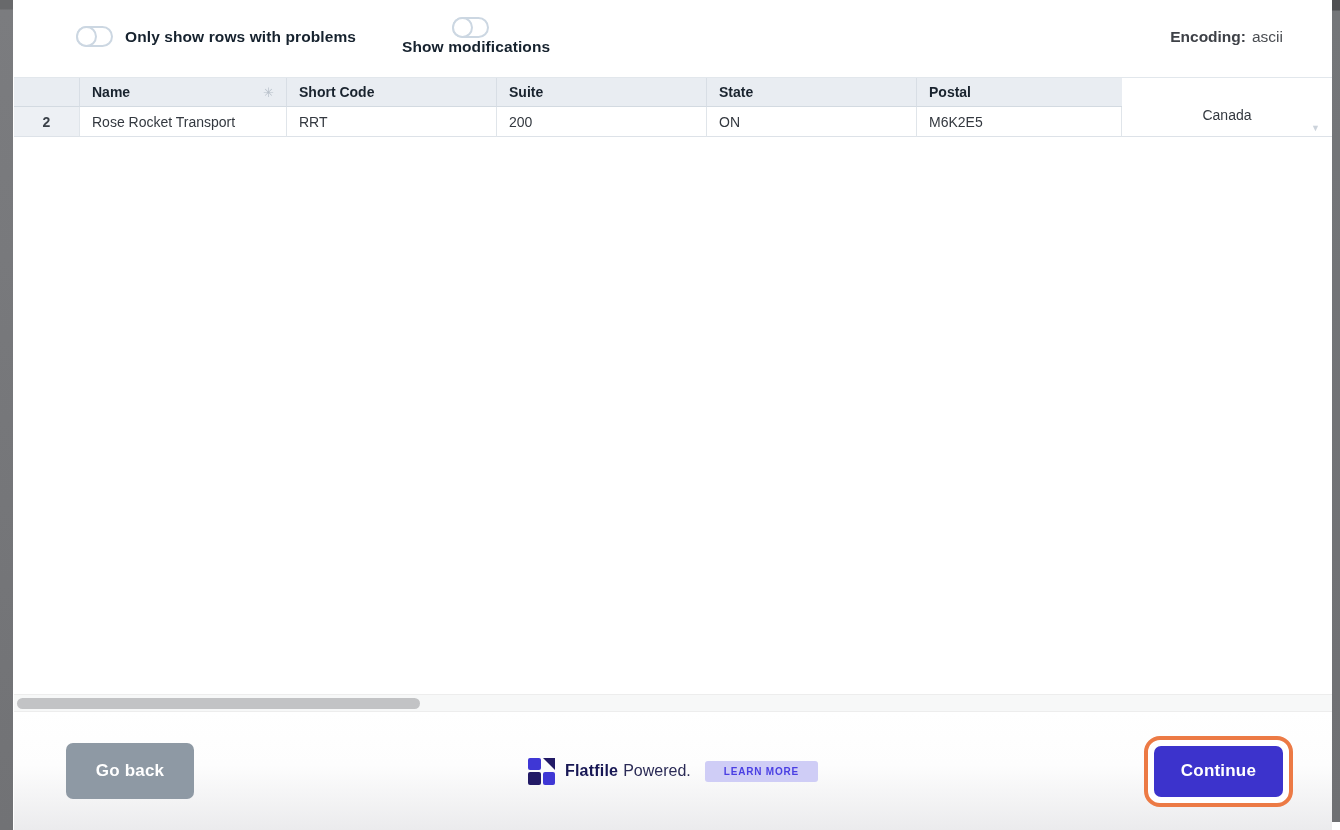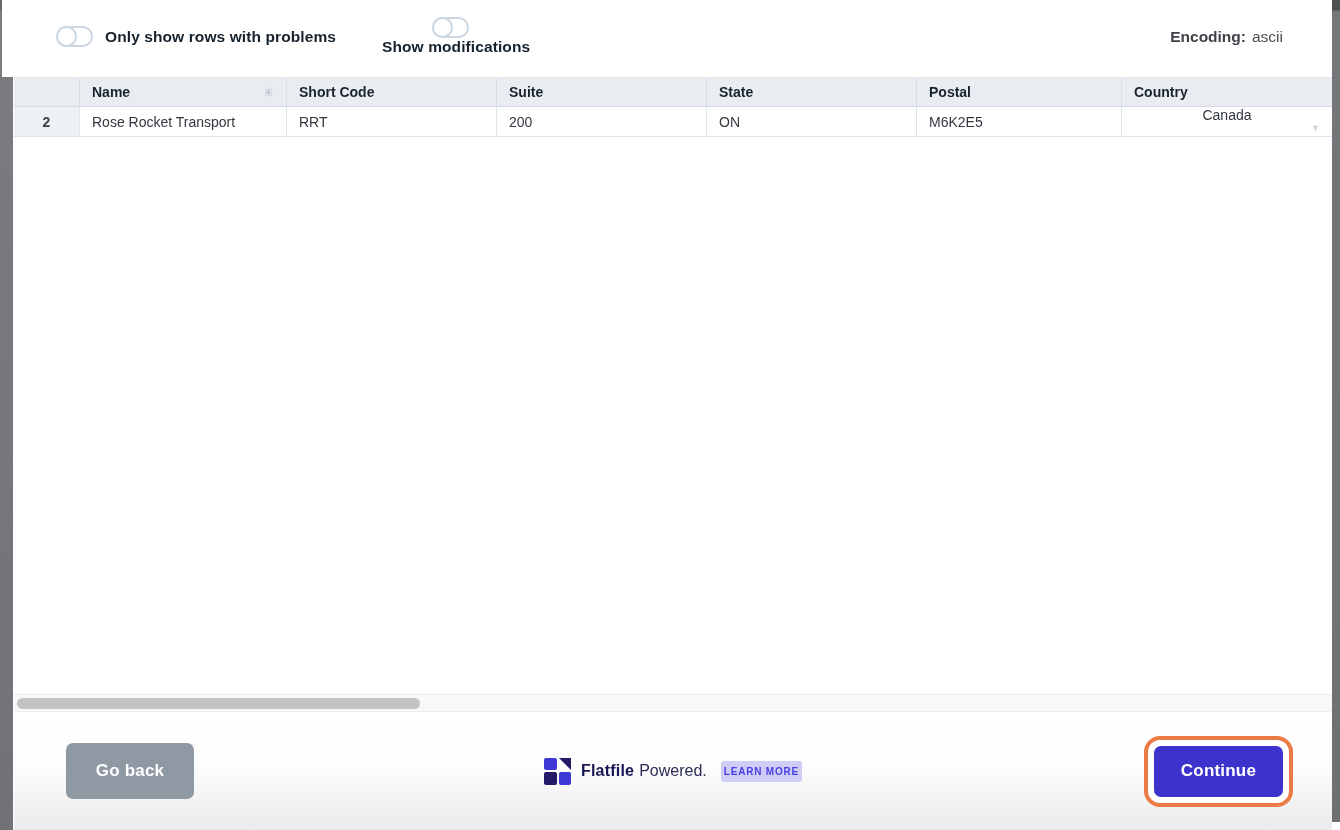--- a/index.html
+++ b/index.html
@@ -6,21 +6,21 @@
   html,body { width:1340px; height:830px; overflow:hidden; }
   body { font-family:"Liberation Sans", sans-serif; background:#ffffff; position:relative; }
 
   
   .edge-left { position:absolute; left:0; top:0; width:13px; height:830px;
     background:linear-gradient(180deg,#68696b 0px,#68696b 9px,#7b7c7f 10px,#717275 100%); }
   .edge-right { position:absolute; right:0; top:0; width:8px; height:822px;
     background:linear-gradient(180deg,#4f5052 0px,#4f5052 10px,#747679 11px,#6f7073 100%); }
 
   
-  .toolbar { position:absolute; left:2px; right:8px; top:0; height:77px;
+  .toolbar { position:absolute; left:22px; right:8px; top:0; height:77px;
     display:flex; align-items:center; padding:0 49px 4px 54px; background:#fff; }
   .toggle-group { display:flex; align-items:center; }
   .toggle-group + .toggle-group { margin-left:34px;flex-direction:column; }
   .toggle { position:relative; width:37px; height:21px; border:2px solid #ccd7e2;
     border-radius:12px; background:#fff; cursor:pointer; flex:none; }
   .toggle .knob { position:absolute; left:-2px; top:-2px; width:21px; height:21px;
     border:2px solid #ccd7e2; border-radius:50%; background:#fff; }
   .toggle-label { margin-left:12px; font-size:15.5px; font-weight:700; color:#16222e; letter-spacing:.1px; }
   .encoding { margin-left:auto; font-size:15.5px; color:#3e4147; }
   .encoding .enc-label { font-weight:700; margin-right:6px;margin-top:32px; }
@@ -62,21 +62,21 @@
   .logo { width:27px; height:27px; display:grid; grid-template-columns:1fr 1fr;
     grid-template-rows:1fr 1fr; gap:2px; }
   .logo i { display:block; border-radius:2px; }
   .logo .tl { background:#3f37d5; }
   .logo .tr { background:#221a66; clip-path:polygon(0 0,100% 0,100% 100%); border-radius:0; }
   .logo .bl { background:#221a66; }
   .logo .br { background:#3f37d5; }
   .brand-name { margin-left:10px; font-size:16px; font-weight:800; color:#171754; letter-spacing:.2px; }
   .brand-suffix { margin-left:5px; font-size:16px; font-weight:400; color:#2b2b56; }
   .learn-more { margin-left:14px; background:#cfcdf6; color:#4a3fe3; font-size:10px;
-    font-weight:700; letter-spacing:.8px; padding:5px 3px; border-radius:3px; cursor:pointer; }
+    font-weight:700; letter-spacing:.8px; padding:5px 19px; border-radius:3px; cursor:pointer; }
   .continue-ring { margin-left:auto; margin-right:39px; border:4px solid #ec7a45;
     border-radius:16px; padding:6px; background:#ffffff; }
   .btn-continue { width:129px; height:51px; background:#3c33cc; display:block; }
 </style>
 </head>
 <body>
 
 <div class="edge-left"></div>
 <div class="edge-right"></div>
 
@@ -102,21 +102,20 @@
   <div class="trow thead">
     <div class="cell c0"></div>
     <div class="cell c1">
       <span>Name</span>
       <span class="req-icon">✳</span>
     </div>
     <div class="cell c2">Short Code</div>
     <div class="cell c3">Suite</div>
     <div class="cell c4">State</div>
     <div class="cell c5">Postal</div>
-    <div class="cell c6">Country</div>
   </div>
   <div class="trow tbody">
     <div class="cell c0">2</div>
     <div class="cell c1">Rose Rocket Transport</div>
     <div class="cell c2">RRT</div>
     <div class="cell c3">200</div>
     <div class="cell c4">ON</div>
     <div class="cell c5">M6K2E5</div>
     <div class="cell c6">
       <span>Canada</span>

